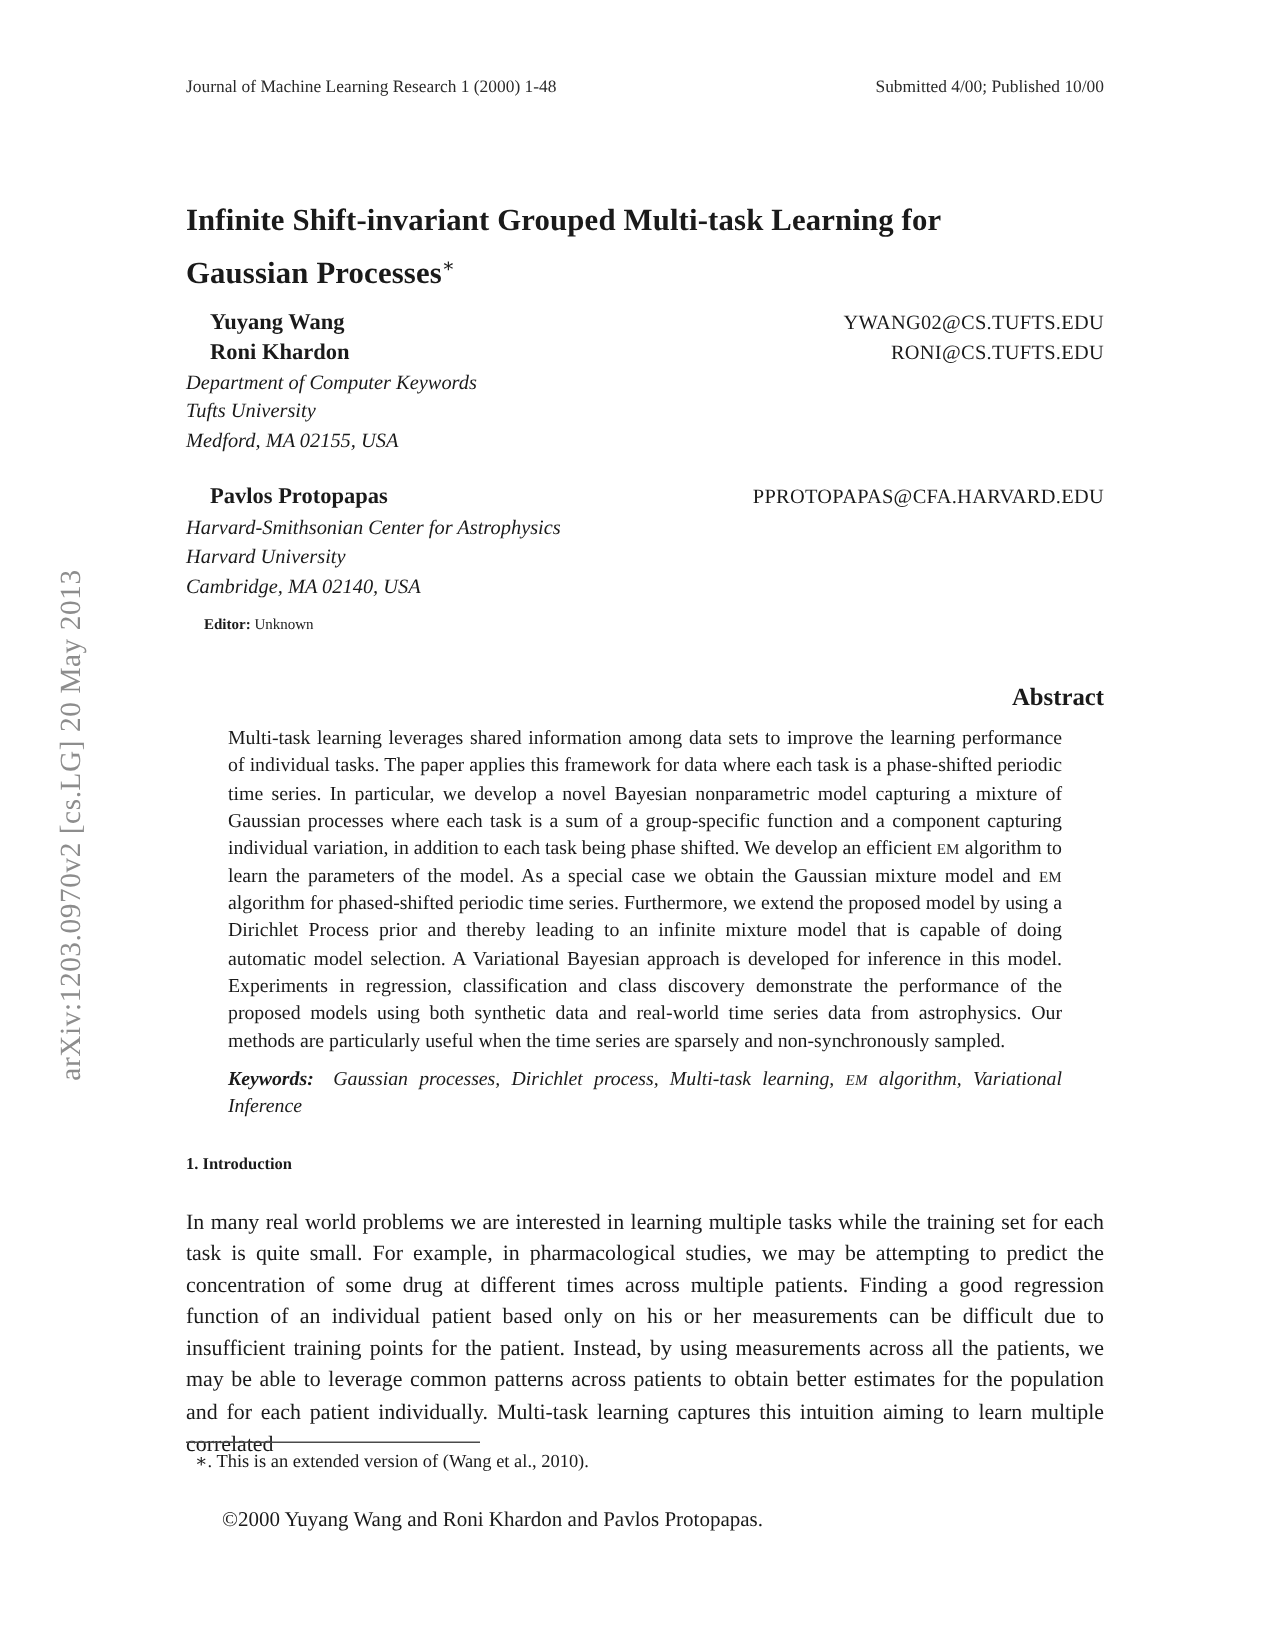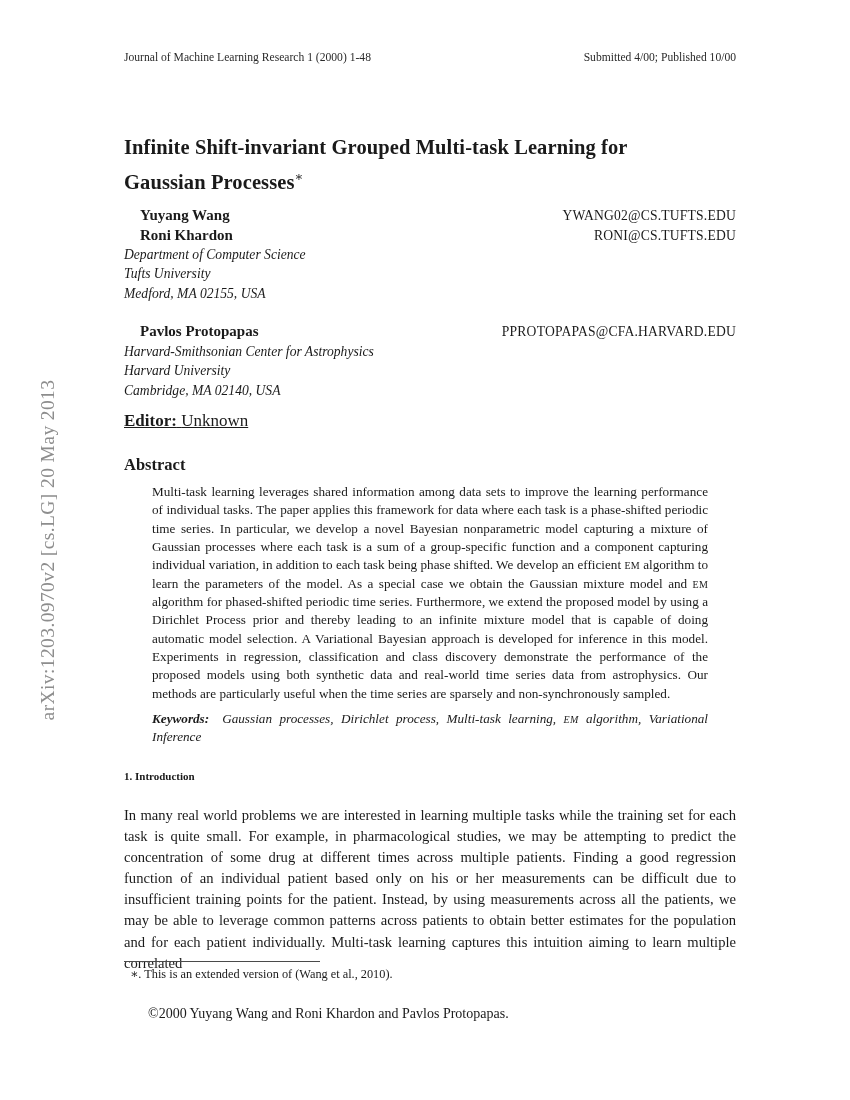--- a/index.html
+++ b/index.html
@@ -111,33 +111,32 @@
   }
   .email {
     font-size: 11.3px;
     letter-spacing: 0.25px;
   }
 
   
   .editor {
     position: absolute;
     top: 411px;
-    left: 0;
-    font-size: 17px;
-    text-decoration: underline;
+    left: 12px;
+    font-size: 10px;
   }
   .editor b { font-weight: bold; }
 
   
   .abstract-head {
     position: absolute;
     top: 455px;
     left: 0;
     width: 612px;
-    text-align: left;
+    text-align: right;
     font-size: 16.5px;
     font-weight: bold;
     font-family: Liberation Serif, serif;
   }
   .abstract-body {
     position: absolute;
     top: 483px;
     left: 28px;
     width: 556px;
     font-size: 13.2px;
@@ -227,21 +226,21 @@
 
       <div class="author-group">
         <div class="arow">
           <span class="aname">Yuyang Wang</span>
           <span class="email"><span class="sc">YWANG02@CS.TUFTS.EDU</span></span>
         </div>
         <div class="arow">
           <span class="aname">Roni Khardon</span>
           <span class="email"><span class="sc">RONI@CS.TUFTS.EDU</span></span>
         </div>
-        <div class="aff">Department of Computer Science</div>
+        <div class="aff">Department of Computer Keywords</div>
         <div class="aff">Tufts University</div>
         <div class="aff">Medford, MA 02155, USA</div>
       </div>
 
       <div class="author-group">
         <div class="arow">
           <span class="aname">Pavlos Protopapas</span>
           <span class="email"><span class="sc">PPROTOPAPAS@CFA.HARVARD.EDU</span></span>
         </div>
         <div class="aff">Harvard-Smithsonian Center for Astrophysics</div>

